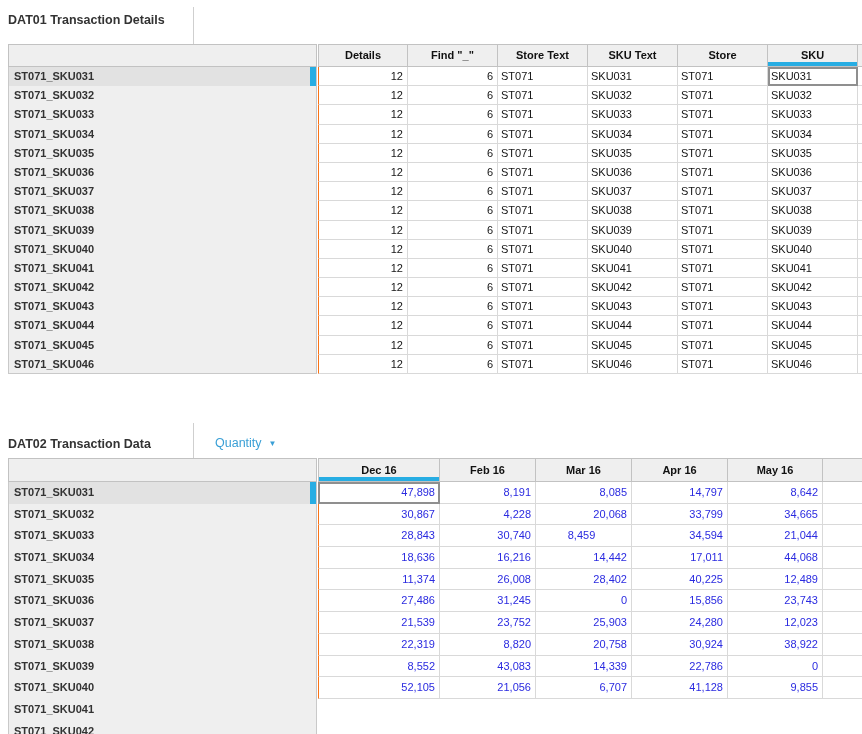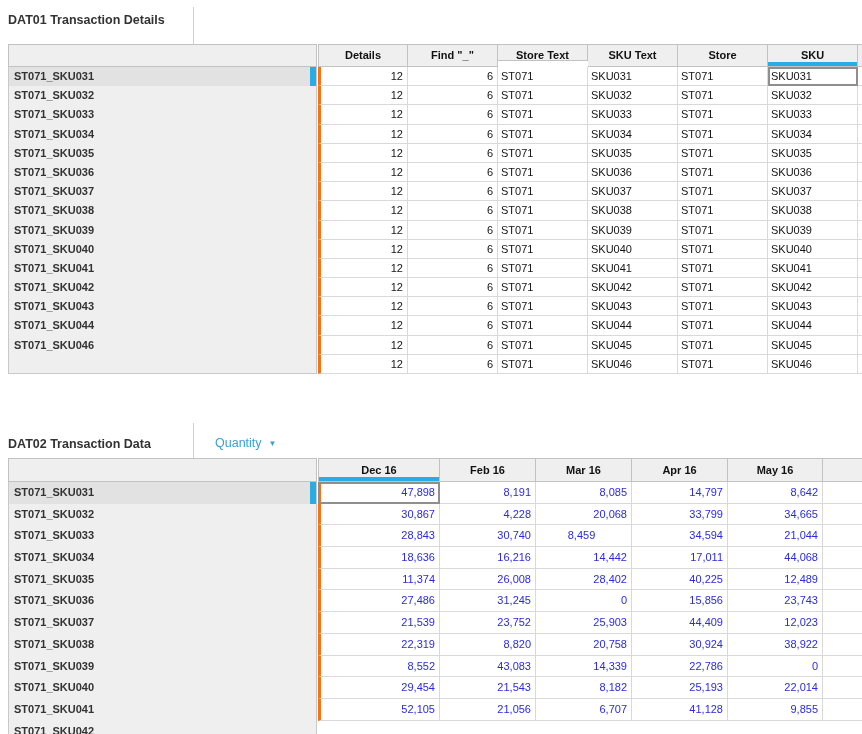--- a/index.html
+++ b/index.html
@@ -45,21 +45,21 @@
   .ghc:first-child { border-left:1px solid #c2c2c2; }
   .ghc.sel::after {
     content:""; position:absolute; left:0; right:0; bottom:0; height:4px;
     background:var(--cyan);
   }
   .gc {
     box-sizing:border-box; flex:0 0 auto; background:#fff;
     border-right:1px solid #d9d9d9; border-bottom:1px solid #d9d9d9;
     font-size:11px; color:#141414; white-space:nowrap; overflow:hidden; cursor:cell;
   }
-  .gc:first-child { border-left:3px solid #f97316; }
+  .gc:first-child { border-left:1px solid #f97316; }
   .gc.num { text-align:right; padding-right:4px; }
   .gc.txt { text-align:left; padding-left:3px; }
   .gc.blue { color:var(--valblue); }
   .gc.selcell { outline:2px solid #8f8f8f; outline-offset:-2px; }
 </style>
 </head>
 <body>
 
 <div class="block-title" style="top:13px">DAT01 Transaction Details</div>
 <div class="vdiv" style="top:7px;height:37px"></div>
@@ -80,27 +80,28 @@
       <div class="label-row" style="height: 19.2px; line-height: 19.2px;">ST071_SKU035</div>
       <div class="label-row" style="height: 19.2px; line-height: 19.2px;">ST071_SKU036</div>
       <div class="label-row" style="height: 19.2px; line-height: 19.2px;">ST071_SKU037</div>
       <div class="label-row" style="height: 19.2px; line-height: 19.2px;">ST071_SKU038</div>
       <div class="label-row" style="height: 19.2px; line-height: 19.2px;">ST071_SKU039</div>
       <div class="label-row" style="height: 19.2px; line-height: 19.2px;">ST071_SKU040</div>
       <div class="label-row" style="height: 19.2px; line-height: 19.2px;">ST071_SKU041</div>
       <div class="label-row" style="height: 19.2px; line-height: 19.2px;">ST071_SKU042</div>
       <div class="label-row" style="height: 19.2px; line-height: 19.2px;">ST071_SKU043</div>
       <div class="label-row" style="height: 19.2px; line-height: 19.2px;">ST071_SKU044</div>
+      <div class="label-row" style="height: 19.2px; line-height: 19.2px;">ST071_SKU045</div>
       <div class="label-row" style="height: 19.2px; line-height: 19.2px;">ST071_SKU046</div>
     </div>
     <div class="grid" style="top: 44px;">
       <div class="ghdr">
         <div class="ghc" style="width: 90px; height: 23px; line-height: 21px;">Details</div>
         <div class="ghc" style="width: 90px; height: 23px; line-height: 21px;">Find "_"</div>
-        <div class="ghc" style="width: 90px; height: 17px; line-height: 21px;">Store Text</div>
+        <div class="ghc" style="width: 90px; height: 23px; line-height: 21px;">Store Text</div>
         <div class="ghc" style="width: 90px; height: 23px; line-height: 21px;">SKU Text</div>
         <div class="ghc" style="width: 90px; height: 23px; line-height: 21px;">Store</div>
         <div class="ghc sel" style="width: 90px; height: 23px; line-height: 21px;">SKU</div>
         <div class="ghc" style="width: 26px; height: 23px;"></div>
       </div>
       <div class="grow">
         <div class="gc num" style="width: 90px; height: 19.2px; line-height: 18.2px;">12</div>
         <div class="gc num" style="width: 90px; height: 19.2px; line-height: 18.2px;">6</div>
         <div class="gc txt" style="width: 90px; height: 19.2px; line-height: 18.2px;">ST071</div>
         <div class="gc txt" style="width: 90px; height: 19.2px; line-height: 18.2px;">SKU031</div>
@@ -313,49 +314,41 @@
         <div class="gc num blue" style="width: 96px; height: 21.7px; line-height: 20.7px;">31,245</div>
         <div class="gc num blue" style="width: 96px; height: 21.7px; line-height: 20.7px;">0</div>
         <div class="gc num blue" style="width: 96px; height: 21.7px; line-height: 20.7px;">15,856</div>
         <div class="gc num blue" style="width: 95px; height: 21.7px; line-height: 20.7px;">23,743</div>
         <div class="gc" style="width: 60px; height: 21.7px;"></div>
       </div>
       <div class="grow">
         <div class="gc num blue" style="width: 122px; height: 21.7px; line-height: 20.7px;">21,539</div>
         <div class="gc num blue" style="width: 96px; height: 21.7px; line-height: 20.7px;">23,752</div>
         <div class="gc num blue" style="width: 96px; height: 21.7px; line-height: 20.7px;">25,903</div>
-        <div class="gc num blue" style="width: 96px; height: 21.7px; line-height: 20.7px;">44,409</div>
+        <div class="gc num blue" style="width: 96px; height: 21.7px; line-height: 20.7px;">24,280</div>
         <div class="gc num blue" style="width: 95px; height: 21.7px; line-height: 20.7px;">12,023</div>
         <div class="gc" style="width: 60px; height: 21.7px;"></div>
       </div>
       <div class="grow">
         <div class="gc num blue" style="width: 122px; height: 21.7px; line-height: 20.7px;">22,319</div>
         <div class="gc num blue" style="width: 96px; height: 21.7px; line-height: 20.7px;">8,820</div>
         <div class="gc num blue" style="width: 96px; height: 21.7px; line-height: 20.7px;">20,758</div>
         <div class="gc num blue" style="width: 96px; height: 21.7px; line-height: 20.7px;">30,924</div>
         <div class="gc num blue" style="width: 95px; height: 21.7px; line-height: 20.7px;">38,922</div>
         <div class="gc" style="width: 60px; height: 21.7px;"></div>
       </div>
       <div class="grow">
         <div class="gc num blue" style="width: 122px; height: 21.7px; line-height: 20.7px;">8,552</div>
         <div class="gc num blue" style="width: 96px; height: 21.7px; line-height: 20.7px;">43,083</div>
         <div class="gc num blue" style="width: 96px; height: 21.7px; line-height: 20.7px;">14,339</div>
         <div class="gc num blue" style="width: 96px; height: 21.7px; line-height: 20.7px;">22,786</div>
         <div class="gc num blue" style="width: 95px; height: 21.7px; line-height: 20.7px;">0</div>
         <div class="gc" style="width: 60px; height: 21.7px;"></div>
       </div>
       <div class="grow">
-        <div class="gc num blue" style="width: 122px; height: 21.7px; line-height: 20.7px;">29,454</div>
-        <div class="gc num blue" style="width: 96px; height: 21.7px; line-height: 20.7px;">21,543</div>
-        <div class="gc num blue" style="width: 96px; height: 21.7px; line-height: 20.7px;">8,182</div>
-        <div class="gc num blue" style="width: 96px; height: 21.7px; line-height: 20.7px;">25,193</div>
-        <div class="gc num blue" style="width: 95px; height: 21.7px; line-height: 20.7px;">22,014</div>
-        <div class="gc" style="width: 60px; height: 21.7px;"></div>
-      </div>
-      <div class="grow">
         <div class="gc num blue" style="width: 122px; height: 21.7px; line-height: 20.7px;">52,105</div>
         <div class="gc num blue" style="width: 96px; height: 21.7px; line-height: 20.7px;">21,056</div>
         <div class="gc num blue" style="width: 96px; height: 21.7px; line-height: 20.7px;">6,707</div>
         <div class="gc num blue" style="width: 96px; height: 21.7px; line-height: 20.7px;">41,128</div>
         <div class="gc num blue" style="width: 95px; height: 21.7px; line-height: 20.7px;">9,855</div>
         <div class="gc" style="width: 60px; height: 21.7px;"></div>
       </div>
     </div>
   </div>
 

